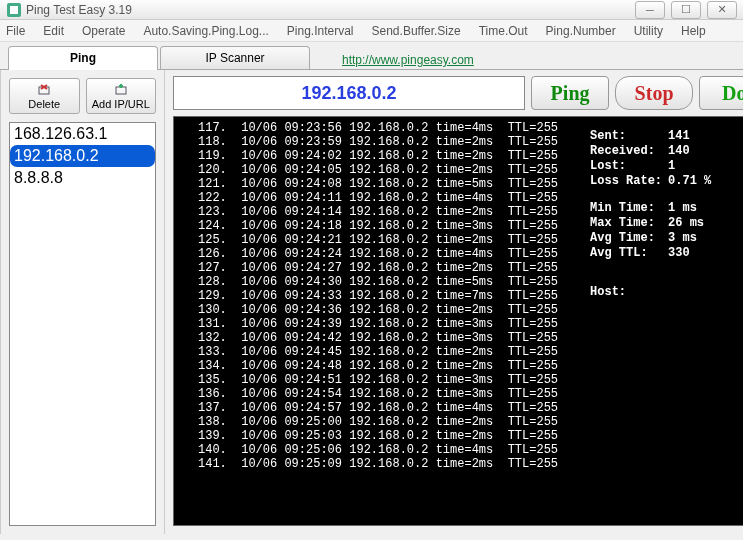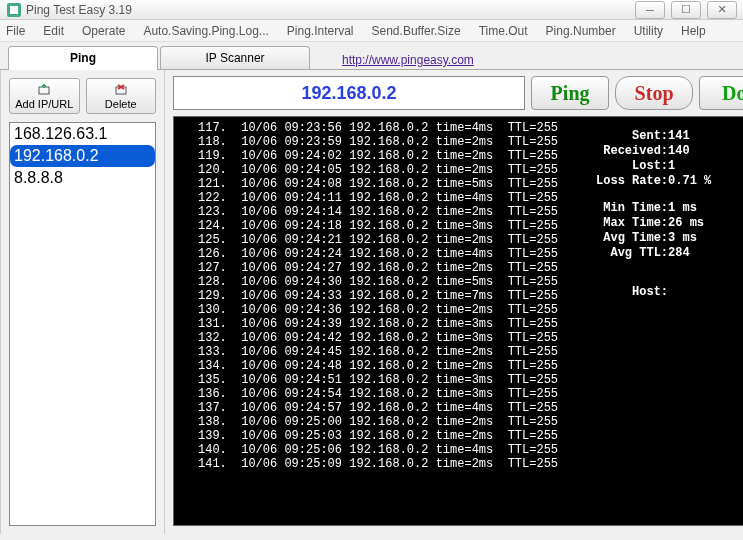--- a/index.html
+++ b/index.html
@@ -10,21 +10,21 @@
 .titlebar .title { flex: 1; color: #555; font-size: 12px; }
 .winbtns { display: flex; gap: 6px; }
 .winbtn { width: 30px; height: 18px; border: 1px solid #b3b3b3; border-radius: 3px; background: linear-gradient(#fff,#e6e6e6); display: flex; align-items: center; justify-content: center; font-size: 11px; color: #666; cursor: pointer; }
 
 .menubar { height: 22px; background: #f5f5f5; display: flex; align-items: center; padding: 0 6px; gap: 18px; border-bottom: 1px solid #ddd; }
 .menubar span { color: #555; cursor: pointer; }
 
 .tabstrip { height: 28px; display: flex; align-items: flex-end; padding-left: 8px; border-bottom: 1px solid #aaa; background: #f0f0f0; position: relative; }
 .tab { padding: 4px 20px; border: 1px solid #aaa; border-bottom: none; background: linear-gradient(#fafafa,#e6e6e6); margin-right: 2px; border-radius: 4px 4px 0 0; font-size: 12px; min-width:150px; text-align:center; cursor:pointer;}
 .tab.active { font-weight: bold; background: #fff; position: relative; top: 1px; padding-bottom:5px;}
-.tabstrip a.tablink { color: #4c1d95; text-decoration: underline; padding: 2px 30px; cursor:pointer;}
+.tabstrip a.tablink { color: #15803d; text-decoration: underline; padding: 2px 30px; cursor:pointer;}
 
 .content { display: flex; height: calc(540px - 26px - 22px - 28px); }
 
 .leftpane { width: 165px; border-right: 1px solid #ccc; border-left:1px solid #ccc; display: flex; flex-direction: column; padding:4px;}
 .toolbar { display: flex; gap: 6px; padding: 4px; }
 .toolbar .toolbtn { width:72px; border: 1px solid #aaa; background: linear-gradient(#fff,#e5e5e5); border-radius: 3px; padding: 3px 4px; display: flex; flex-direction: column; align-items: center; cursor: pointer; font-size:11px;}
 .toolbtn .btnicon { width:16px; height:16px; display:flex; align-items:center; justify-content:center;}
 .iplist { margin:4px; flex: 1; border: 1px solid #888; background: #fff; overflow: auto; }
 .iplist .ipitem { padding: 2px 4px; cursor: pointer; font-size:16px;border-radius:7px;}
 .iplist .ipitem.selected { background: #0a5bd6; color: #fff; }
@@ -34,21 +34,21 @@
 .ipinput { flex: 1; border: 1px solid #888; background: #fff; height: 34px; display: flex; align-items: center; justify-content: center; color: #2a3fe0; font-weight: bold; font-size: 18px; }
 .actbtn { width: 78px; border: 1px solid #999; border-radius: 4px; background: linear-gradient(#fff,#e3e3e3); font-weight: bold; font-size: 20px; display: flex; align-items: center; justify-content: center; cursor: pointer; font-family: "Comic Sans MS", cursive; }
 .actbtn.ping { color: #0f8a0f; }
 .actbtn.stop { color: #cc2a2a; border-radius: 14px; }
 .actbtn.dos { color: #12a012; }
 
 .console-wrap { margin: 0 8px 8px 8px; flex: 1; border: 1px solid #666; display: flex; background: #000; overflow: hidden; }
 .logcol { flex: 1; padding: 4px 24px; font-family: "Courier New", monospace; font-size: 12px; color: #fff; overflow: hidden; line-height: 14px; white-space: pre; }
 .statcol { width: 178px; padding: 12px 8px; font-family: "Courier New", monospace; font-size: 12px; color: #fff; line-height: 15px; }
 .statcol .row { display:flex; }
-.statcol .lbl { width: 78px; font-weight:bold;text-align:right;}
+.statcol .lbl { width: 78px; font-weight:bold;}
 .statcol .val { font-weight:bold;}
 .scrollbar { width: 16px; background: #f0f0f0; border-left:1px solid #999; position:relative;}
 .scrollbar .sbtn { height:16px; background:linear-gradient(#fff,#ddd); border:1px solid #aaa; display:flex;align-items:center;justify-content:center;font-size:9px;color:#555;cursor:pointer;}
 .scrollbar .thumb { position:absolute; left:1px; right:1px; bottom:18px; height:30px; background: linear-gradient(#fafafa,#ddd); border:1px solid #aaa; border-radius:2px;}
 </style>
 </head>
 <body>
 
 <div class="titlebar">
   <span class="ticon">
@@ -84,35 +84,35 @@
   <a class="tablink">http://www.pingeasy.com</a>
 </div>
 
 <div class="content">
   <div class="leftpane">
     <div class="toolbar">
       <div class="toolbtn">
         <span class="btnicon">
           <svg width="14" height="14">
               <rect x="2" y="4" width="10" height="7" fill="none" stroke="#556" stroke-width="1"></rect>
+              <line x1="4" y1="2" x2="10" y2="6" stroke="#c33" stroke-width="2"></line>
+              <line x1="10" y1="2" x2="4" y2="6" stroke="#c33" stroke-width="2"></line>
+            </svg>
+        </span>
+        <span>Delete</span>
+      </div>
+      <div class="toolbtn">
+        <span class="btnicon">
+          <svg width="14" height="14">
+              <rect x="2" y="4" width="10" height="7" fill="none" stroke="#556" stroke-width="1"></rect>
               <line x1="7" y1="1" x2="7" y2="5" stroke="#3a6" stroke-width="2"></line>
               <line x1="5" y1="3" x2="9" y2="3" stroke="#3a6" stroke-width="2"></line>
             </svg>
         </span>
         <span>Add IP/URL</span>
-      </div>
-      <div class="toolbtn">
-        <span class="btnicon">
-          <svg width="14" height="14">
-              <rect x="2" y="4" width="10" height="7" fill="none" stroke="#556" stroke-width="1"></rect>
-              <line x1="4" y1="2" x2="10" y2="6" stroke="#c33" stroke-width="2"></line>
-              <line x1="10" y1="2" x2="4" y2="6" stroke="#c33" stroke-width="2"></line>
-            </svg>
-        </span>
-        <span>Delete</span>
       </div>
     </div>
     <div class="iplist" id="iplist">
         <div class="ipitem">168.126.63.1</div>
         <div class="ipitem selected">192.168.0.2</div>
         <div class="ipitem">8.8.8.8</div>
       </div>
   </div>
 
   <div class="rightpane">
@@ -173,21 +173,21 @@
         <div class="row">
             <span class="lbl">Max Time:</span>
             <span class="val">26 ms</span>
           </div>
         <div class="row">
             <span class="lbl">Avg Time:</span>
             <span class="val">3 ms</span>
           </div>
         <div class="row">
             <span class="lbl">Avg TTL:</span>
-            <span class="val">284</span>
+            <span class="val">330</span>
           </div>
         <div style="height:24px;"></div>
         <div class="row">
             <span class="lbl">Host:</span>
           </div>
       </div>
       <div class="scrollbar">
         <div class="sbtn">▴</div>
         <div class="thumb"></div>
         <div class="sbtn" style="position:absolute;bottom:0;left:0;right:0;">▾</div>

